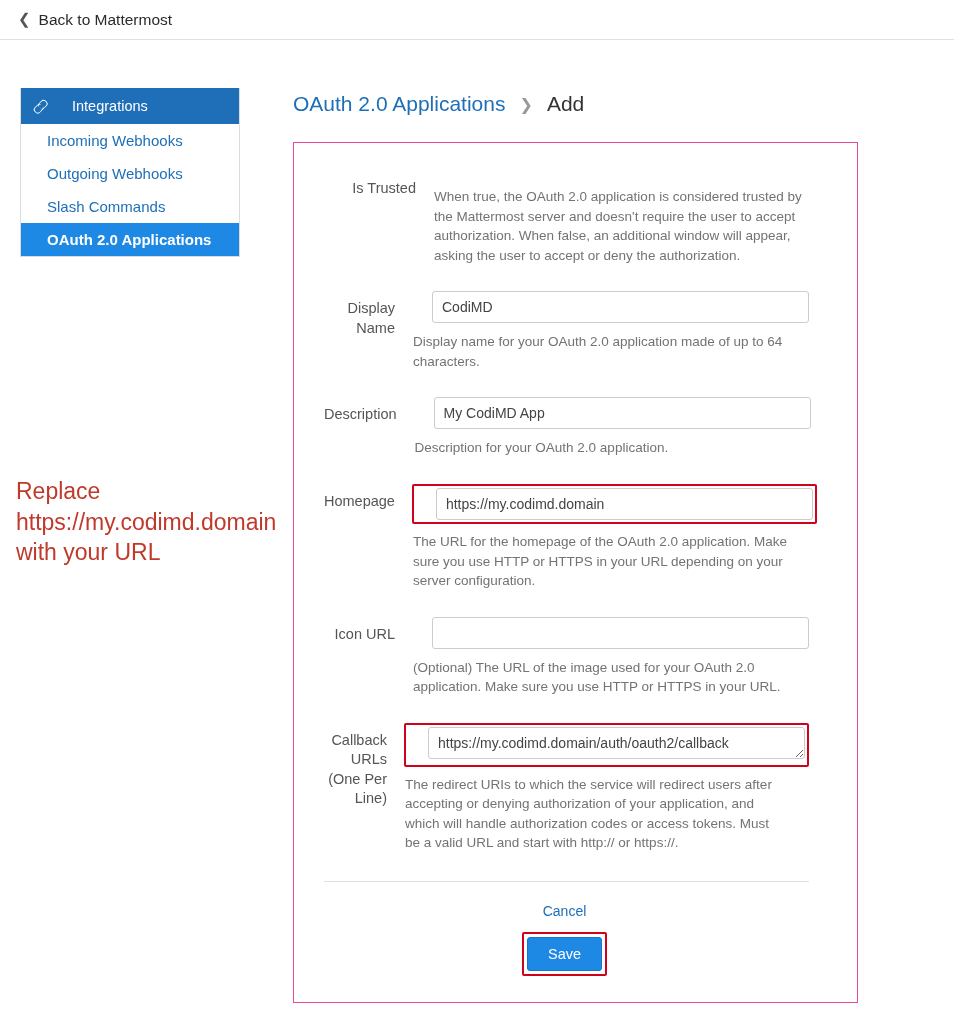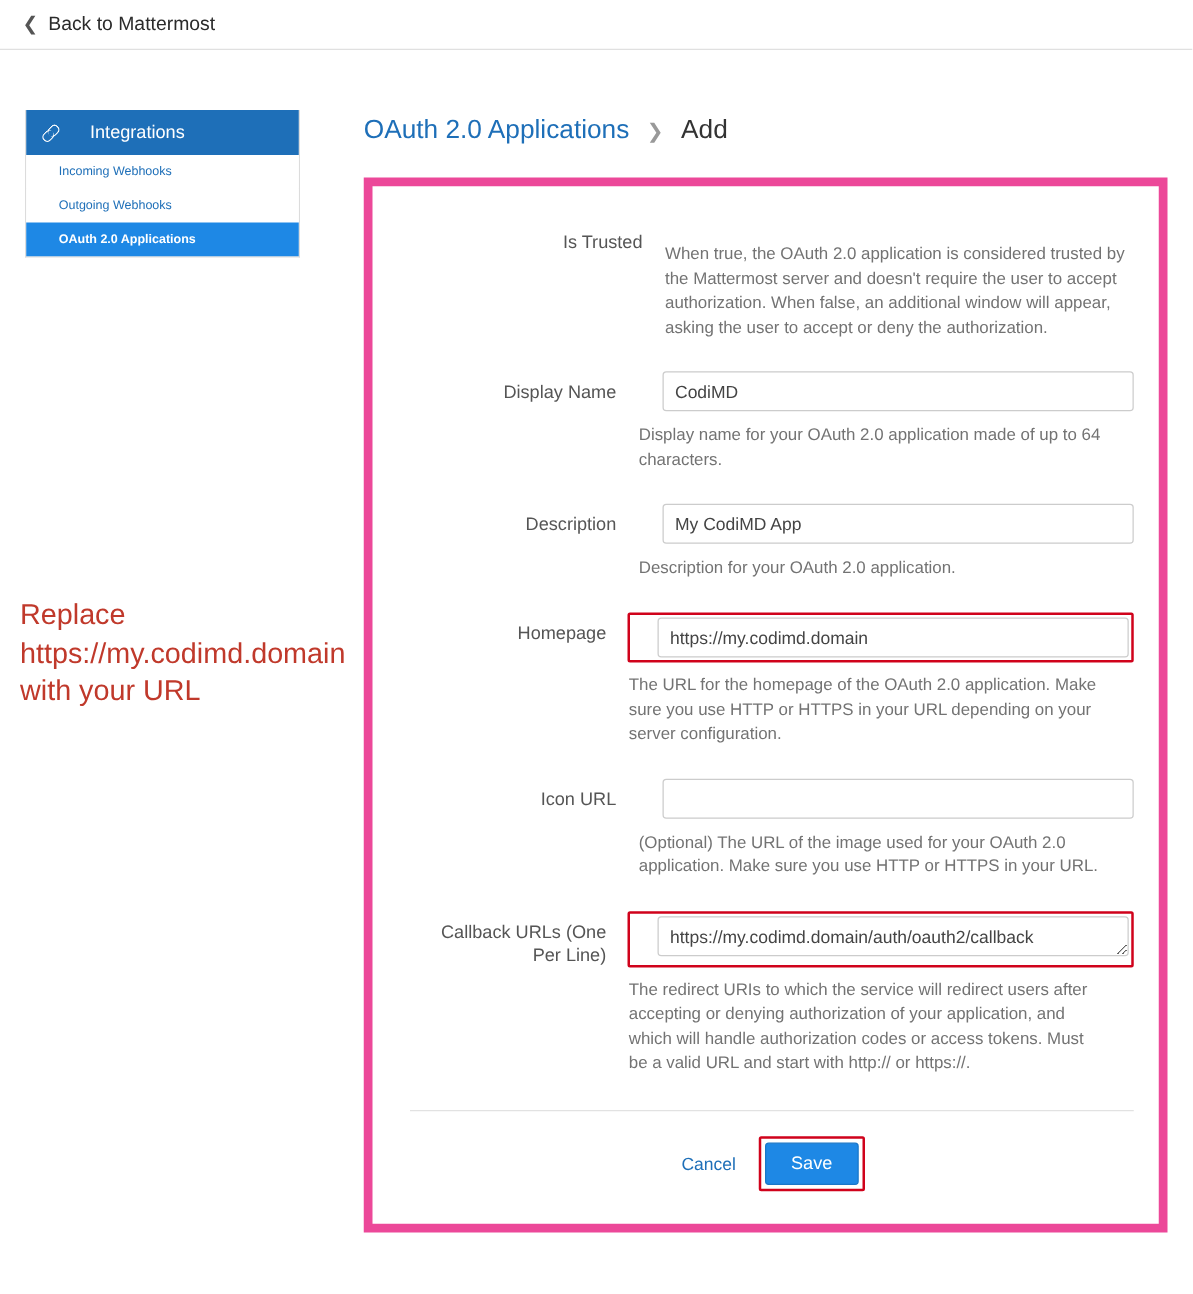--- a/index.html
+++ b/index.html
@@ -78,21 +78,21 @@
     border: 1.6px solid #ffffff;
     border-radius: 4px;
     width: 9px;
     height: 6px;
     top: 4px;
   }
   .link-icon::before { left: -1px; border-right: none; }
   .link-icon::after  { left: 5px; border-left: none; }
 
   .sidebar-item {
-    font-size: 10px;
+    font-size: 15px;
     color: #1e6fb8;
     padding: 8px 12px 8px 26px;
     cursor: pointer;
     background: #fff;
   }
   .sidebar-item.active {
     background: #1e88e5;
     color: #fff;
     font-weight: bold;
   }
@@ -116,24 +116,24 @@
   }
   .breadcrumb .crumb-sep {
     color: #999;
     font-size: 16px;
     font-family: "DejaVu Sans", sans-serif;
   }
   .breadcrumb .crumb-current { color: #333; }
 
   
   .card {
-    border: 7px solid #ec4899;
-    background: #fff;
-    padding: 28px 20px 18px 30px;
-    width: 643px;
+    border: 1px solid #ec4899;
+    background: #fff;
+    padding: 28px 48px 18px 30px;
+    width: 565px;
     margin-left: 8px;
   }
   .form-row {
     display: flex;
     align-items: flex-start;
     margin-bottom: 4px;
   }
   .form-label {
     width: 205px;
     text-align: right;
@@ -207,23 +207,24 @@
     border-radius: 2px;
   }
 
   .divider {
     border-top: 1px solid #e2e2e2;
     margin: 6px 0 0 0;
   }
   .actions {
     display: flex;
     align-items: center;
-    justify-content: center;
+    justify-content: flex-end;
     gap: 12px;
     padding: 20px 4px 8px 0;
+    flex-direction: column;
   }
   .cancel-btn {
     font-size: 14px;
     color: #1e6fb8;
     background: none;
     border: none;
     cursor: pointer;
     font-family: "Liberation Sans", sans-serif;
   }
   .save-btn {
@@ -267,20 +268,23 @@
       <div class="sidebar-header">
         <span class="link-icon"></span>
         <span>Integrations</span>
       </div>
       <div class="sidebar-item">
         <span>Incoming Webhooks</span>
       </div>
       <div class="sidebar-item">
         <span>Outgoing Webhooks</span>
       </div>
+      <div class="sidebar-item">
+        <span>Slash Commands</span>
+      </div>
       <div class="sidebar-item active">
         <span>OAuth 2.0 Applications</span>
       </div>
     </div>
   </div>
 
   <div class="main">
 
     <div class="breadcrumb">
       <span class="crumb-link">OAuth 2.0 Applications</span>

